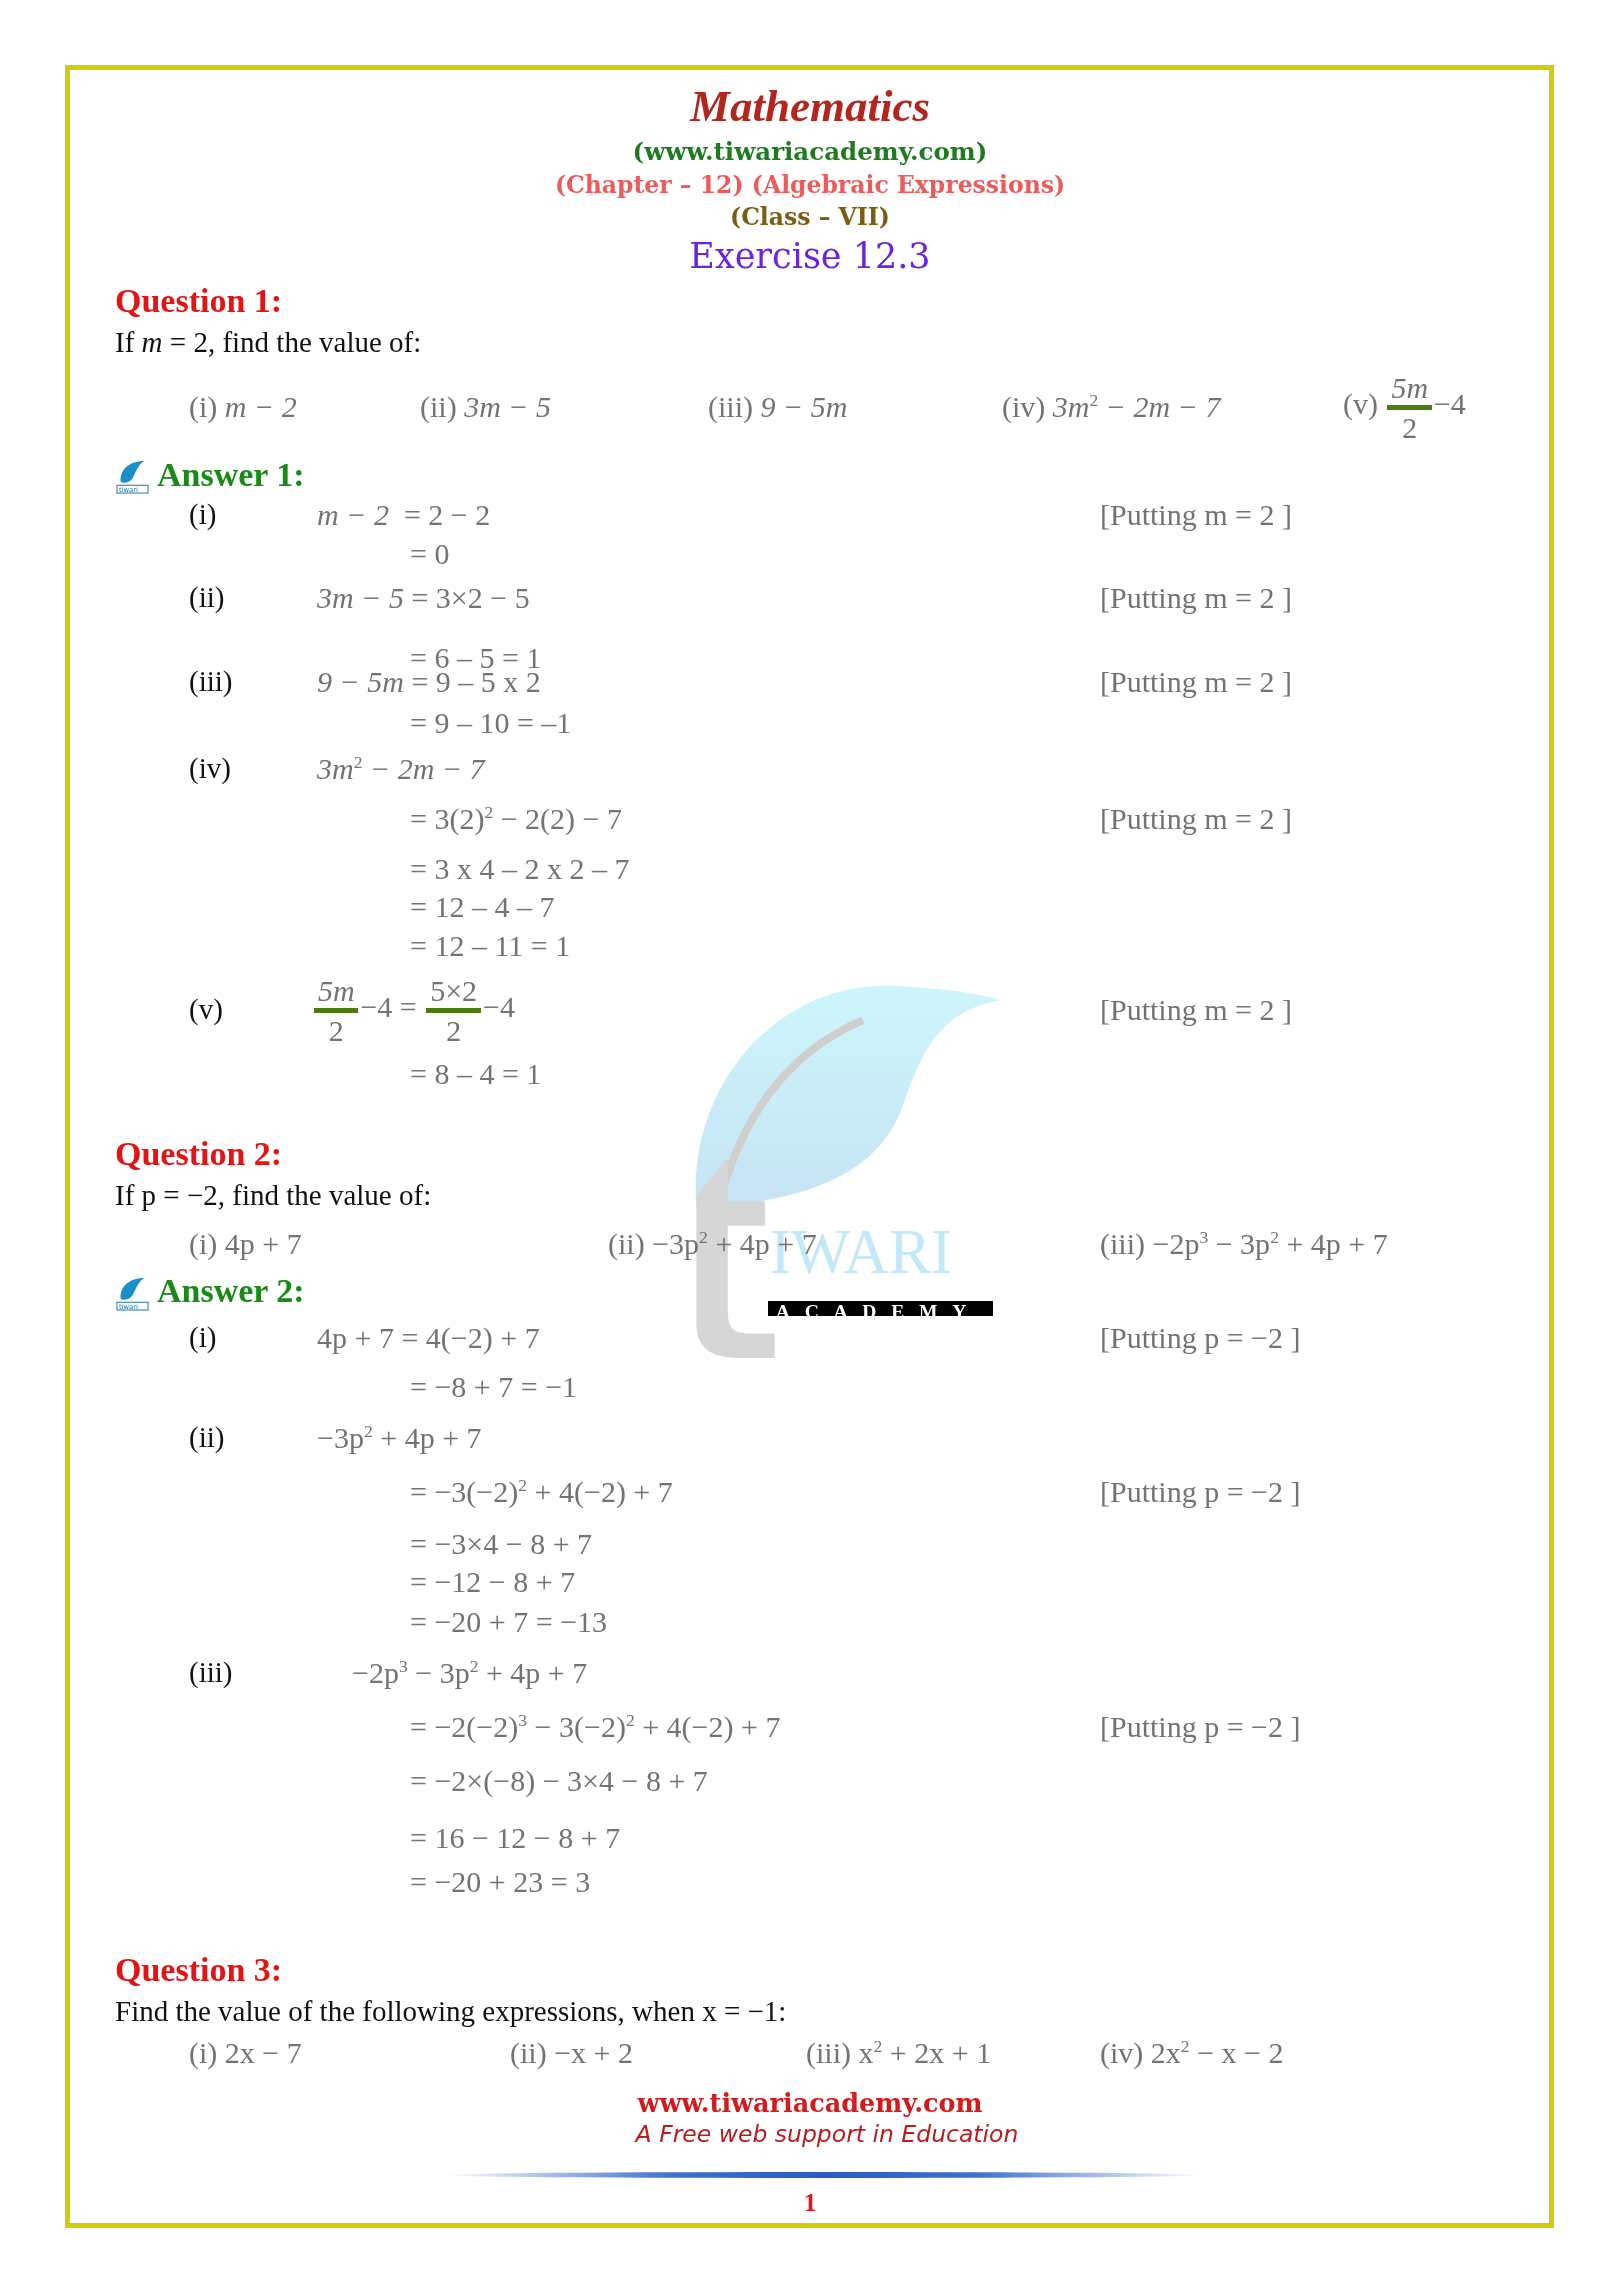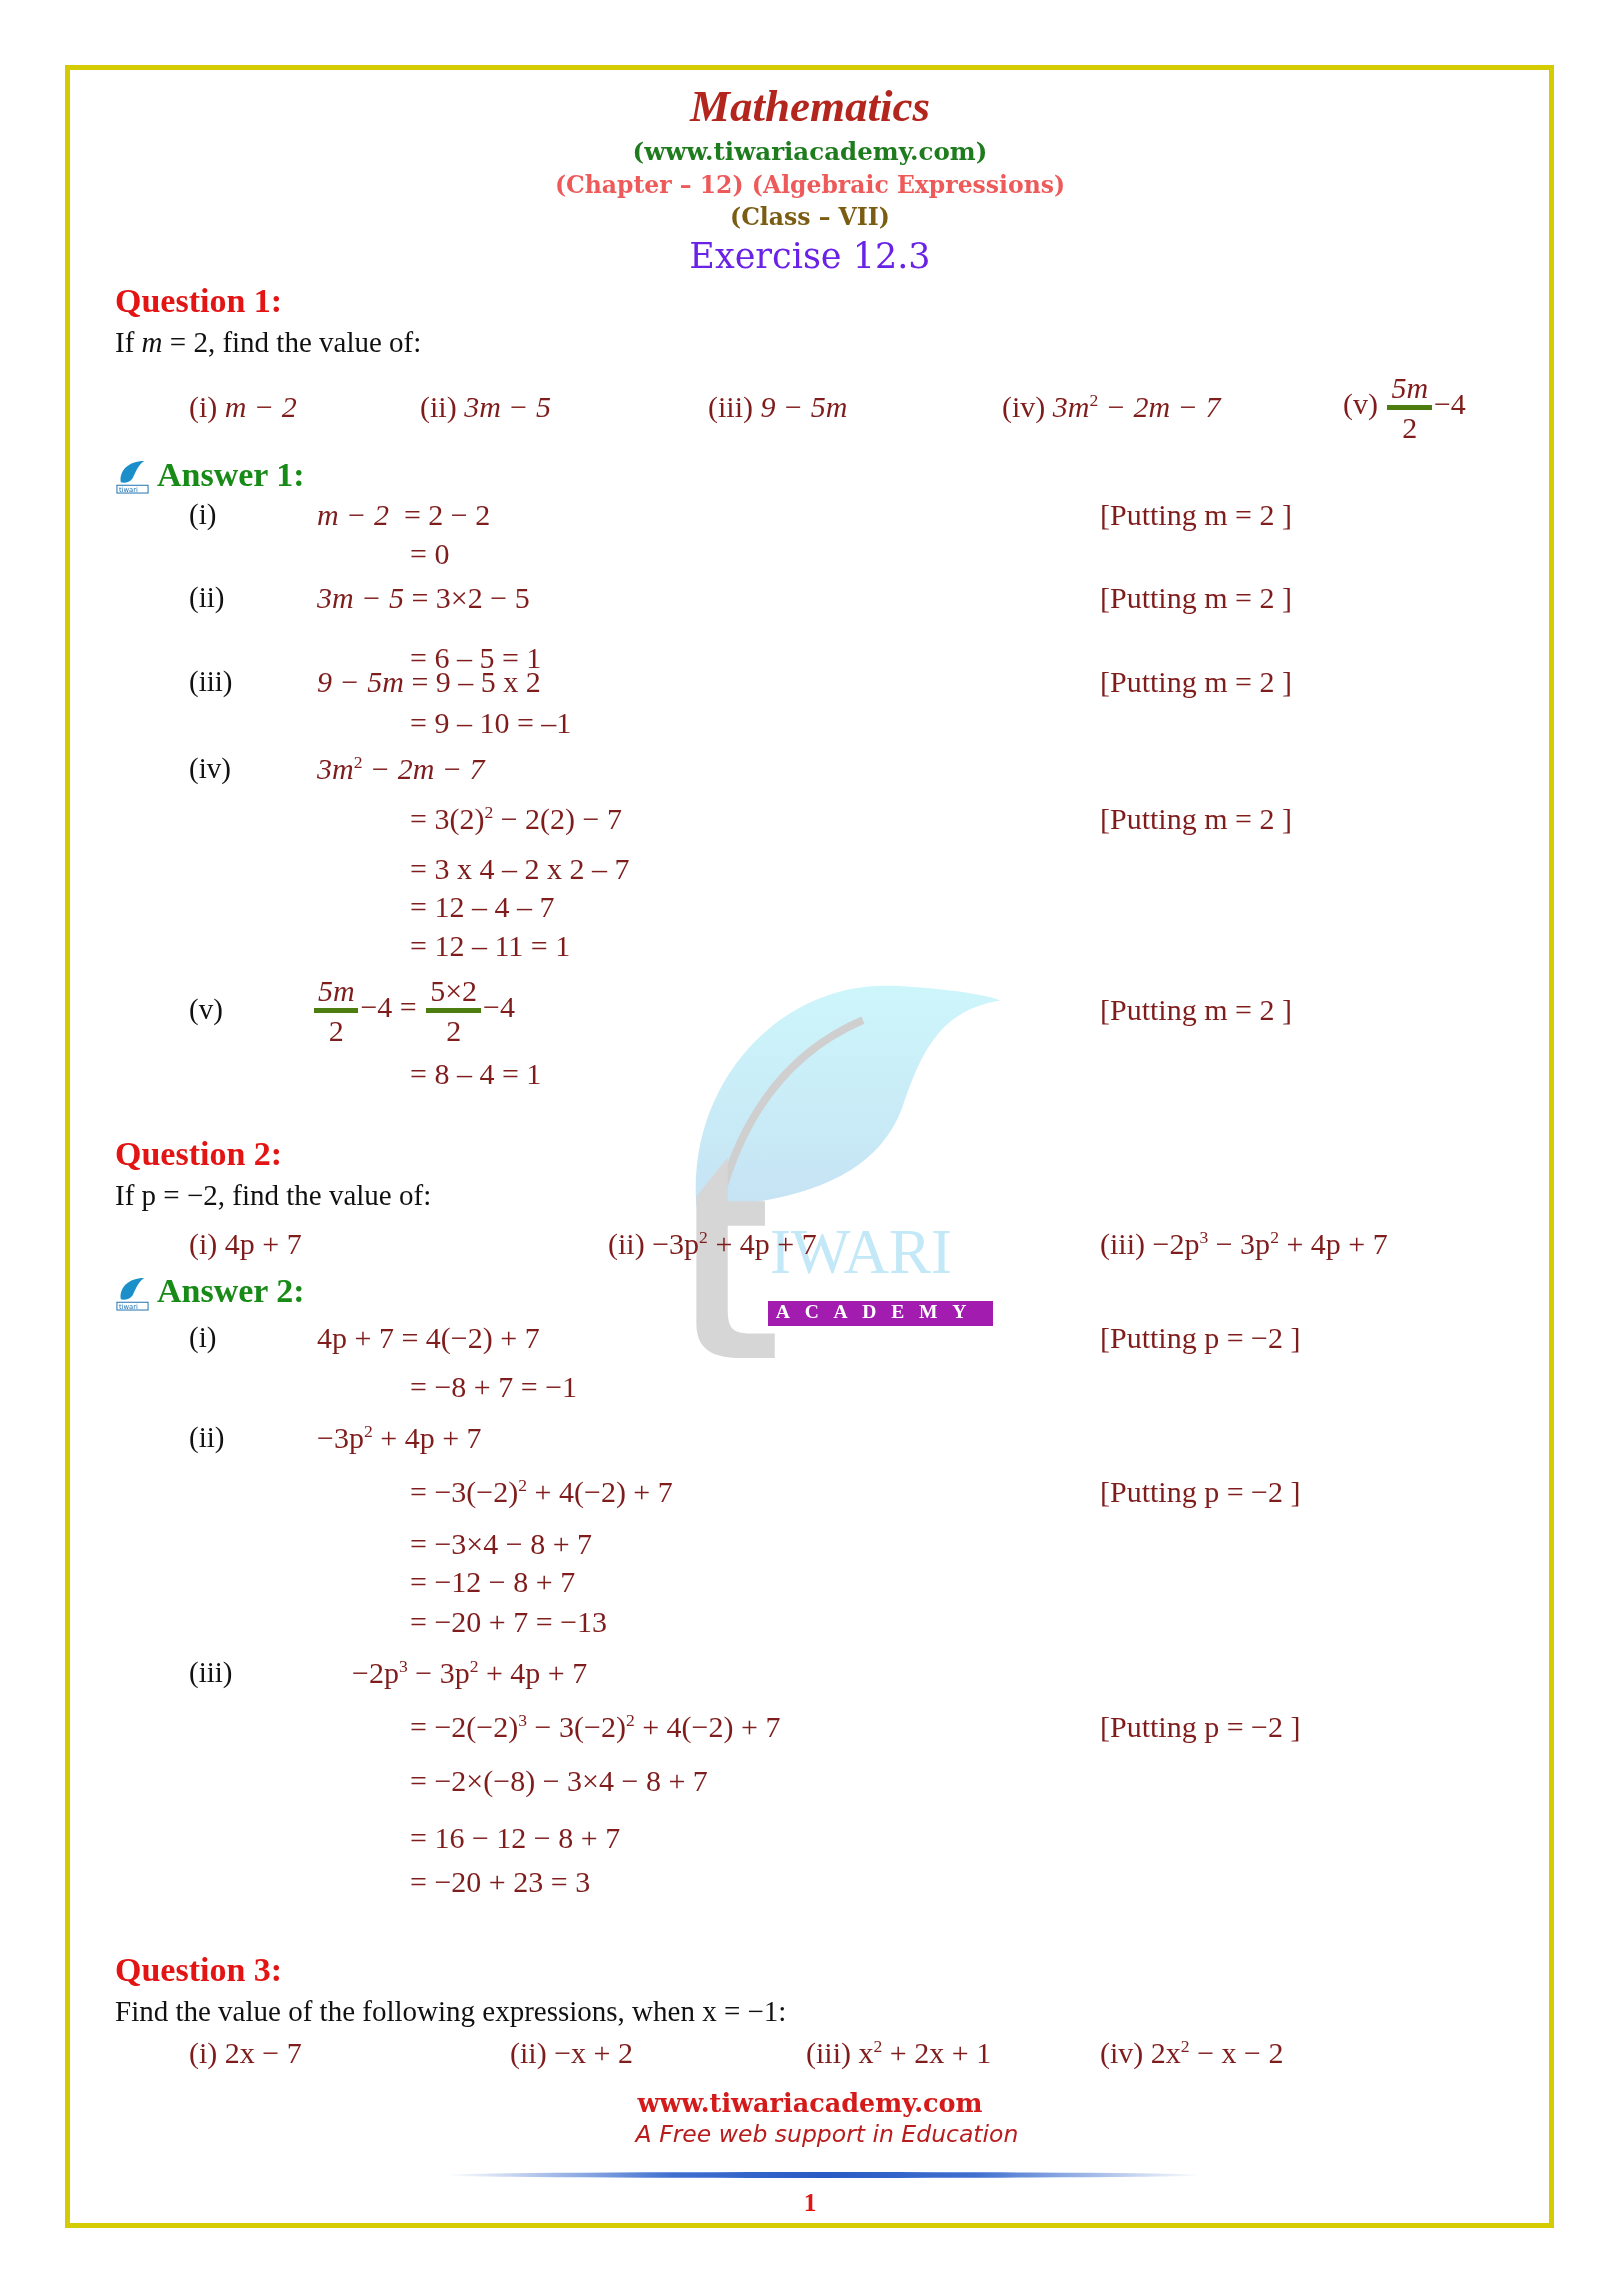--- a/index.html
+++ b/index.html
@@ -10,21 +10,21 @@
   .abs { position:absolute; white-space:nowrap; }
   .center { left:0; width:1620px; text-align:center; }
   .title { top:80px; font-size:45px; font-style:italic; font-weight:bold; color:#b3261e; }
   .site { top:137px; font-size:24.5px; font-weight:bold; color:#1e7b1e; font-family:"DejaVu Serif",serif; }
   .chapter { top:171px; font-size:23.5px; font-weight:bold; color:#ee5a5a; font-family:"DejaVu Serif",serif; }
   .klass { top:203px; font-size:23.5px; font-weight:bold; color:#7a5c12; font-family:"DejaVu Serif",serif; }
   .exercise { top:236px; font-size:35px; color:#6a22e6; font-family:"DejaVu Serif",serif; }
   .qhead { font-size:34px; font-weight:bold; color:#e31414; left:115px; }
   .ahead { font-size:34px; font-weight:bold; color:#178a17; left:157px; }
   .body-txt { font-size:29px; color:#111; }
-  .math { font-size:30px; color:#7f1d1d; }
+  .math { font-size:30px; color:#737373; }
   .math i { font-style:italic; }
   .lbl { font-size:29px; }
   sup { font-size:17.6px; vertical-align:super; line-height:0; }
   .frac { display:inline-block; vertical-align:middle; text-align:center; margin:0 2px; }
   .frac .num { display:block; border-bottom:5px solid #4d7c0f; padding:0 3.9px; line-height:35px; }
   .frac .den { display:block; line-height:35px; }
   .ans-icon { position:absolute; left:115px; width:35px; height:35px; }
   .watermark { position:absolute; left:667px; top:961px; width:333px; height:412px; opacity:1; pointer-events:none; }
   .wm-text { position:absolute; font-family:"Liberation Serif",serif; color:#bfe6f5; }
   .footer-site { top:2088px; font-size:25.5px; font-weight:bold; color:#d41a1a; font-family:"DejaVu Serif",serif; }
@@ -45,21 +45,21 @@
       <linearGradient id="lg" x1="0" y1="0" x2="0" y2="1">
         <stop offset="0" stop-color="#cdf6fb"></stop>
         <stop offset="1" stop-color="#c6e3f4"></stop>
       </linearGradient>
     </defs>
     <path d="M30,250 C20,120 120,20 230,25 C290,28 330,35 340,40 C280,50 260,90 240,150 C215,215 150,240 60,250 Z" fill="url(#lg)"></path>
     <path d="M55,240 C80,150 130,90 200,60" stroke="#cfcfcf" stroke-width="8" fill="none"></path>
     <path d="M30,240 L30,370 C30,395 45,405 75,405 L110,405 L110,380 L85,380 C65,380 62,372 62,355 L62,270 L100,270 L100,245 L62,245 L62,200" stroke="none" fill="#d6d6d6"></path>
   </svg>
   <div class="wm-text" style="left:103px; top:255px; font-size:63px; color:#c3e8f7;">IWARI</div>
-  <div style="position:absolute; left:101px; top:340px; width:225px; height:25px; background:#a21caf;">
+  <div style="position:absolute; left:101px; top:340px; width:225px; height:15px; background:#000000;">
     <div class="wm-text" style="left:7.8px; top:0; font-size:19.6px; letter-spacing:14.7px; color:#ffffff; font-weight:bold;">ACADEMY</div>
   </div>
 </div>
 
 <div class="abs center title">Mathematics</div>
 <div class="abs center site">(www.tiwariacademy.com)</div>
 <div class="abs center chapter">(Chapter – 12) (Algebraic Expressions)</div>
 <div class="abs center klass">(Class – VII)</div>
 <div class="abs center exercise">Exercise 12.3</div>
 

